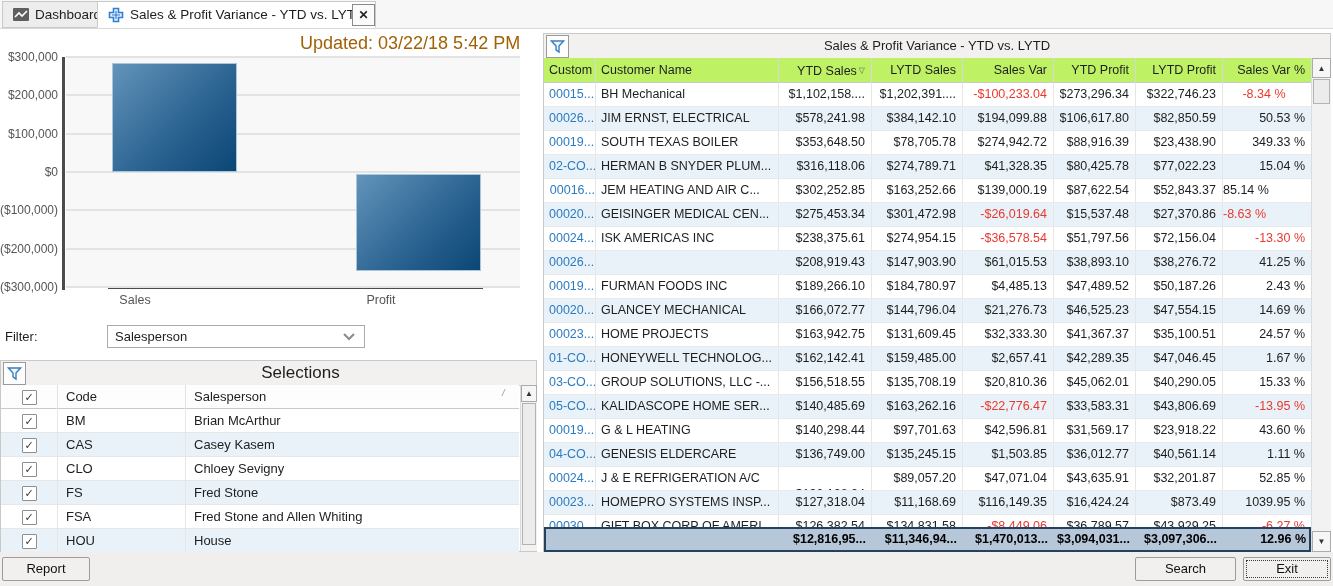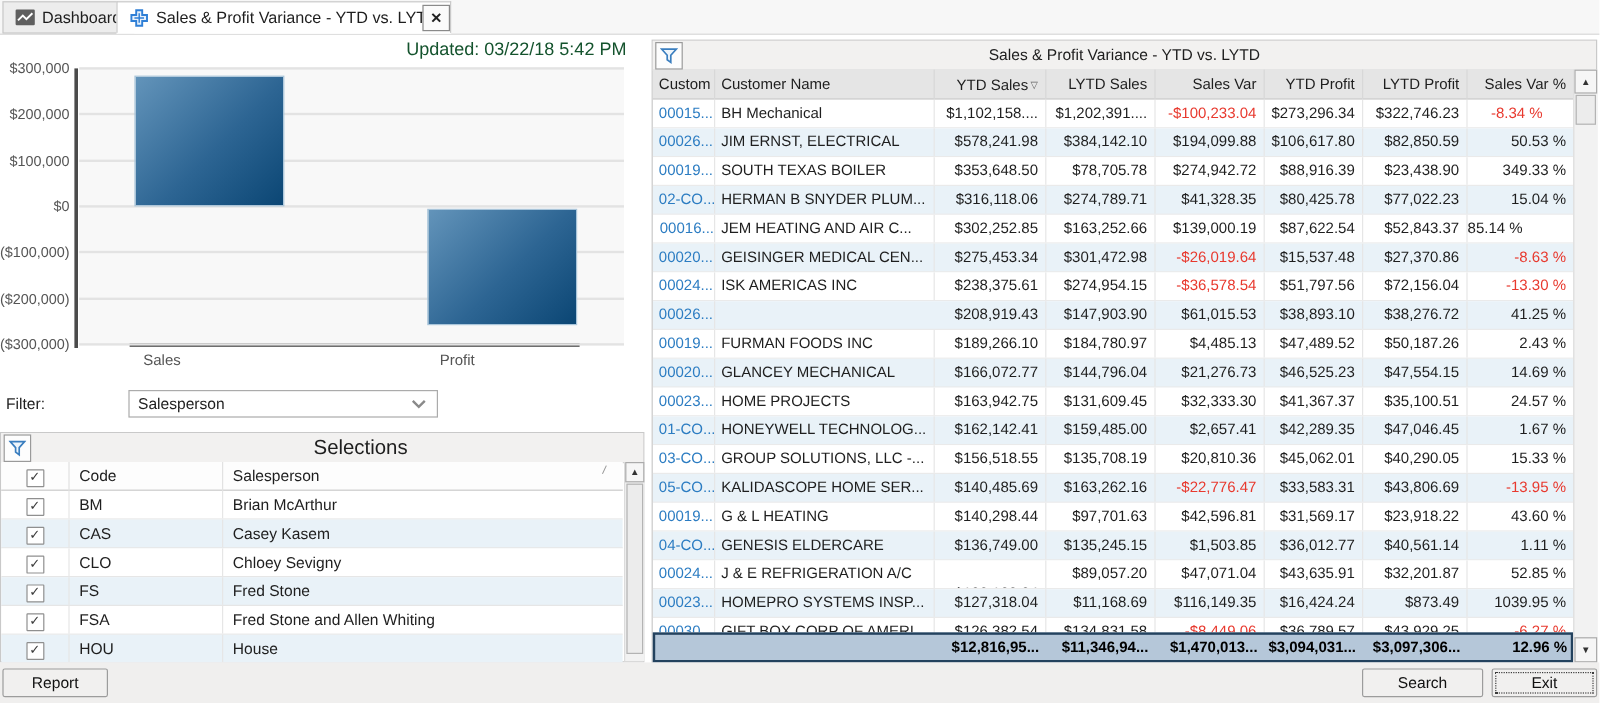--- a/index.html
+++ b/index.html
@@ -21,21 +21,21 @@
   
   .chart{left:0;top:50px;width:537px;height:262px;}
   .plotbg{position:absolute;left:66px;top:7px;width:454px;height:230px;background:#f8f8f8;}
   .gridline{position:absolute;left:66px;width:454px;height:2px;background:#e3e3e3;}
   .ytick{position:absolute;width:58px;text-align:right;font-size:12px;color:#555;height:14px;line-height:14px;}
   .yaxis{position:absolute;left:62px;top:7px;width:3px;height:233px;background:#4b4b4b;}
   .xaxis{position:absolute;left:108px;top:236px;width:375px;height:3px;background:#4b4b4b;}
   .bar{position:absolute;border:1px solid #a9c5da;box-sizing:border-box;
        background:linear-gradient(135deg,#6394ba 0%,#2d6593 55%,#0b4674 100%);}
   .cat{position:absolute;top:243px;width:60px;text-align:center;font-size:12.5px;color:#555;}
-  .updated{left:300px;top:33px;width:222px;text-align:right;font-size:15px;color:#14532d;}
+  .updated{left:300px;top:33px;width:222px;text-align:left;font-size:18px;color:#a16207;}
   
   .filter-label{left:5px;top:329px;font-size:13px;}
   .dropdown{left:107px;top:325px;width:258px;height:23px;border:1px solid #ababab;background:#fff;
        box-sizing:border-box;display:flex;align-items:center;padding-left:7px;font-size:13px;}
   .dd-chev{position:absolute;right:8px;top:4px;color:#8a8a8a;}
   
   .selpanel{left:0;top:360px;width:537px;height:192px;border:1px solid #c9c9c9;box-sizing:border-box;background:#fff;}
   .sel-titlebar{position:absolute;left:0;top:0;width:100%;height:24px;background:#f2f1f0;border-bottom:1px solid #d2d2d2;}
   .sel-title{position:absolute;left:0;top:0;width:100%;text-align:center;line-height:24px;font-size:17px;padding-left:32px;}
   .funnel-btn{position:absolute;left:2px;top:1px;width:21px;height:21px;border:1px solid #9a9a9a;background:#fdfdfd;
@@ -51,21 +51,21 @@
   .slash{position:absolute;right:14px;top:2px;color:#9a9a9a;font-size:10px;transform:rotate(10deg);}
   
   .sb-track{position:absolute;background:#f2f2f2;border-left:1px solid #dcdcdc;}
   .sb-btn{position:absolute;border:1px solid #ababab;background:#f6f6f6;box-sizing:border-box;
        display:flex;align-items:center;justify-content:center;font-size:8px;color:#333;}
   .sb-thumb{position:absolute;border:1px solid #b3b3b3;background:#ececec;box-sizing:border-box;}
   
   .maintbl{left:543px;top:33px;width:788px;height:520px;border:1px solid #c9c9c9;box-sizing:border-box;background:#fff;}
   .mt-titlebar{position:absolute;left:0;top:0;width:100%;height:24px;background:#f2f1f0;border-bottom:1px solid #d2d2d2;}
   .mt-title{position:absolute;left:0;top:0;width:100%;text-align:center;line-height:24px;font-size:13px;}
-  .mt-header{position:absolute;left:0;top:24px;width:767px;height:25px;background:#e5e5e5;border-bottom:1px solid #c9c9c9;box-sizing:border-box;}
+  .mt-header{position:absolute;left:0;top:24px;width:767px;height:25px;background:#bef264;border-bottom:1px solid #c9c9c9;box-sizing:border-box;}
   .mt-header .hc{position:absolute;top:0;height:25px;line-height:25px;font-size:12.5px;border-right:1px solid #d8d8d8;box-sizing:border-box;white-space:nowrap;overflow:hidden;}
   .sortglyph{font-size:8px;color:#666;vertical-align:2px;margin-left:2px;}
   .mt-body{position:absolute;left:0;top:49px;width:767px;height:444px;overflow:hidden;}
   .t-row{position:relative;height:24px;border-bottom:1px solid #eaeaea;box-sizing:border-box;background:#fff;}
   .t-row.alt{background:#e9f2f8;}
   .t-row .cc{position:absolute;top:0;height:23px;line-height:23px;font-size:12.5px;border-right:1px solid #e6e6e6;
        box-sizing:border-box;white-space:nowrap;overflow:hidden;}
   .cc.link{color:#2b7cc2;}
   .cc.neg,.tot-cell.neg{color:#e8392e;}
   .totals{position:absolute;left:0;top:493px;width:767px;height:25px;background:#b5c7d9;
@@ -269,21 +269,21 @@
         <div class="cc" style="left: 679px; width: 89px; text-align: left; padding: 0px 6px 0px 0px;">85.14 %</div>
       </div>
       <div class="t-row alt">
         <div class="cc link" style="left: 0px; width: 52px; text-align: left; padding: 0px 0px 0px 5px;">00020...</div>
         <div class="cc" style="left: 52px; width: 183px; text-align: left; padding: 0px 0px 0px 5px;">GEISINGER MEDICAL CEN...</div>
         <div class="cc" style="left: 235px; width: 93px; text-align: right; padding: 0px 6px 0px 0px;">$275,453.34</div>
         <div class="cc" style="left: 328px; width: 91px; text-align: right; padding: 0px 6px 0px 0px;">$301,472.98</div>
         <div class="cc neg" style="left: 419px; width: 91px; text-align: right; padding: 0px 6px 0px 0px;">-$26,019.64</div>
         <div class="cc" style="left: 510px; width: 82px; text-align: right; padding: 0px 6px 0px 0px;">$15,537.48</div>
         <div class="cc" style="left: 592px; width: 87px; text-align: right; padding: 0px 6px 0px 0px;">$27,370.86</div>
-        <div class="cc neg" style="left: 679px; width: 89px; text-align: right; padding: 0px 6px 0px 0px;">-8.63 %</div>
+        <div class="cc neg" style="left: 679px; width: 89px; padding: 0px 6px 0px 0px;">-8.63 %</div>
       </div>
       <div class="t-row">
         <div class="cc link" style="left: 0px; width: 52px; text-align: left; padding: 0px 0px 0px 5px;">00024...</div>
         <div class="cc" style="left: 52px; width: 183px; text-align: left; padding: 0px 0px 0px 5px;">ISK AMERICAS INC</div>
         <div class="cc" style="left: 235px; width: 93px; text-align: right; padding: 0px 6px 0px 0px;">$238,375.61</div>
         <div class="cc" style="left: 328px; width: 91px; text-align: right; padding: 0px 6px 0px 0px;">$274,954.15</div>
         <div class="cc neg" style="left: 419px; width: 91px; text-align: right; padding: 0px 6px 0px 0px;">-$36,578.54</div>
         <div class="cc" style="left: 510px; width: 82px; text-align: right; padding: 0px 6px 0px 0px;">$51,797.56</div>
         <div class="cc" style="left: 592px; width: 87px; text-align: right; padding: 0px 6px 0px 0px;">$72,156.04</div>
         <div class="cc neg" style="left: 679px; width: 89px; text-align: right; padding: 0px 6px 0px 0px;">-13.30 %</div>

